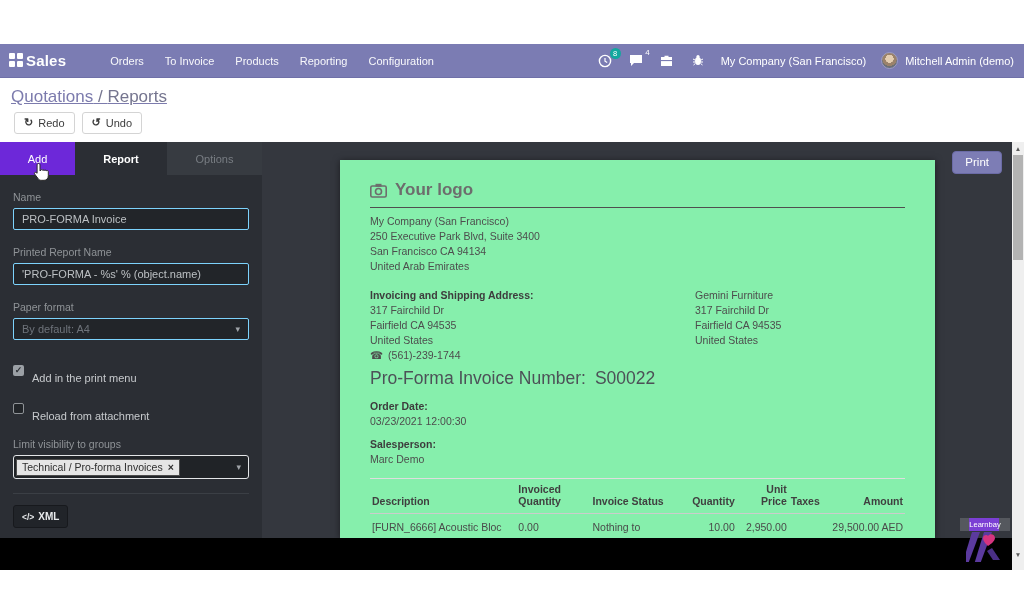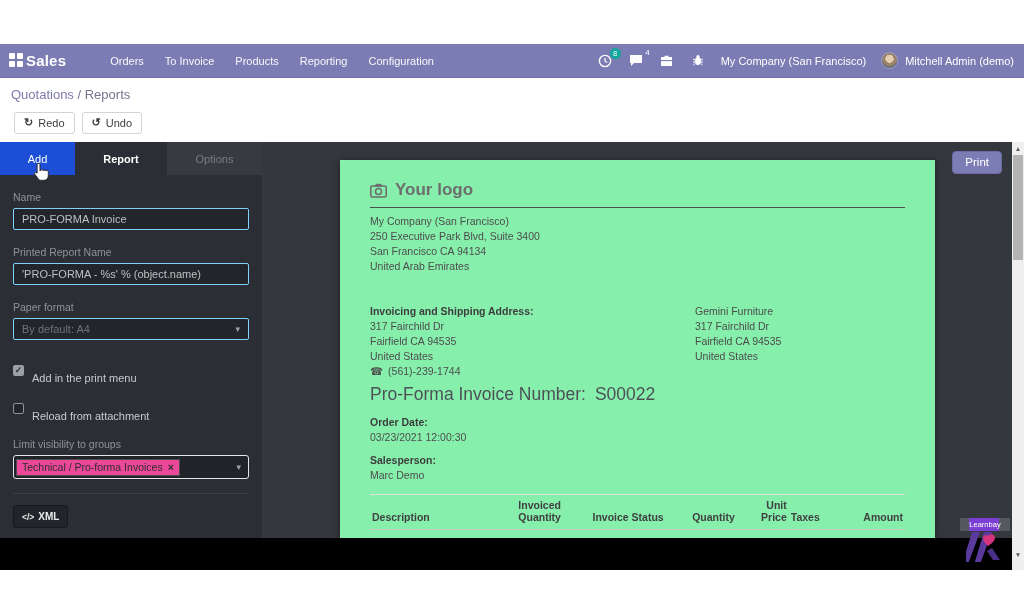--- a/index.html
+++ b/index.html
@@ -17,71 +17,71 @@
   .menus span { cursor:pointer; opacity:.95; }
   .nav-right { margin-left:auto; display:flex; align-items:center; gap:15px; margin-right:10px; font-size:11px; }
   .nav-ico { position:relative; width:16px; height:16px; display:flex; align-items:center; justify-content:center; cursor:pointer; }
   .badge-teal { position:absolute; top:-5px; right:-8px; background:#12a79e; color:#fff;
     font-size:7.5px; width:11px; height:11px; border-radius:50%; display:flex; align-items:center; justify-content:center; }
   .badge-plain { position:absolute; top:-5px; right:-6px; font-size:8px; color:#fff; }
   .avatar { width:17px; height:17px; border-radius:50%; background:radial-gradient(circle at 50% 38%, #e4cdb0 0 34%, #9a826b 35% 60%, #6b6f76 61%); border:1px solid #9c9cc4; cursor:pointer;}
   .userline { display:flex; align-items:center; gap:7px; cursor:pointer;}
 
   
-  .breadcrumb { position:absolute; top:87px; left:11px; font-size:13px; color:#7c7bad; }
+  .breadcrumb { position:absolute; top:87px; left:11px; font-size:17px; color:#7c7bad;text-decoration:underline; }
   .breadcrumb .current { color:#75758f; }
   .toolbar { position:absolute; top:112px; left:14px; display:flex; gap:7px; }
   .btn-light { display:inline-flex; align-items:center; gap:5px; background:#fff; border:1px solid #d4d4d4;
     border-radius:3px; padding:3px 9px 4px; font-size:11px; color:#3c3c3c; cursor:pointer; }
   .btn-light .g { font-weight:bold; font-size:11px; }
 
   
   .editor { position:absolute; top:142px; left:0; width:1024px; height:396px; background:#34373e; }
 
   
   .panel { position:absolute; left:0; top:0; width:262px; height:100%; background:#2b2e34; }
   .tabs { display:flex; height:33px; font-size:11px; }
   .tab { display:flex; align-items:center; justify-content:center; cursor:pointer; }
-  .tab-add { width:75px; background:#1d4ed8; color:#fff; }
+  .tab-add { width:75px; background:#6d28d9; color:#fff; }
   .tab-report { width:92px; background:#2b2e34; color:#fff; font-weight:bold; }
   .tab-options { width:95px; background:#373b41; color:#787d83; }
   .panel-form { padding:0 13px; }
   .f-label { margin-top:16px; font-size:10.5px; color:#8f9397; }
   .f-input { margin-top:5px; height:22px; width:100%; background:#222529; border:1px solid #7dd3fc;
     border-radius:2px; color:#bcc0c3; font-size:11px; padding:0 8px; display:flex; align-items:center; }
   .f-select { color:#6e737a; justify-content:space-between; cursor:pointer; }
   .chev { color:#9fa3a8; font-size:9px; }
   .cb-row { display:flex; align-items:center; gap:8px; margin-top:16px; cursor:pointer; }
   .cb-row + .cb-row { margin-top:10px; }
   .cb { width:11px; height:11px; border-radius:2px; display:flex; align-items:center; justify-content:center; font-size:9px; }
   .cb.checked { background:#9ba0a5; color:#2b2e34; font-weight:bold; }
   .cb.unchecked { background:#222529; border:1px solid #8f9397; color:transparent; }
   .cb-label { font-size:11px; color:#c7cacd;margin-top:16px; }
   .mselect { margin-top:5px; min-height:24px; background:#202327; border:1px solid #e3e5e7; border-radius:3px;
     display:flex; align-items:center; justify-content:space-between; padding:2px 7px 2px 2px; cursor:pointer; }
-  .tag { display:inline-flex; align-items:center; gap:5px; background:#ec4899; border:1px solid #4c4c4c;
+  .tag { display:inline-flex; align-items:center; gap:5px; background:#e5e5e5; border:1px solid #4c4c4c;
     color:#2e2e2e; font-size:10.5px; padding:1px 5px 2px; }
   .tag .x { font-weight:bold; cursor:pointer; }
   .divider { border-top:1px solid #3b3f45; margin-top:14px; }
   .xml-btn { margin-top:11px; display:inline-flex; align-items:center; gap:4px; background:#212429;
     border:1px solid #17191d; border-radius:3px; color:#e9ebed; font-size:10px; font-weight:bold;
     padding:5px 8px; cursor:pointer; }
   .xml-btn .code { font-size:8.5px; font-weight:bold; }
 
   .cursor-hand { position:absolute; left:33px; top:20px; width:17px; height:20px; z-index:5; }
 
   
   .print-btn { position:absolute; top:9px; right:22px; background:#7d7db5; border:1px solid #6b6ba6;
     border-radius:4px; color:#fff; font-size:11.5px; padding:4px 12px 5px; cursor:pointer; z-index:4;}
   .page { position:absolute; left:340px; top:18px; width:595px; height:378px; background:#86efac;
     box-shadow:0 1px 7px rgba(0,0,0,.5); padding:20px 30px; overflow:hidden; color:#4b4b4b; }
   .logo-row { display:flex; align-items:center; gap:8px; color:#6d6d6d; font-size:17px; font-weight:bold; }
   .page hr { border:none; border-top:1.5px solid #4f4f4f; margin:7px 0 6px; }
   .addr-line { font-size:10.5px; line-height:15px; color:#4d4d4d; }
-  .addr-cols { display:flex; margin-top:30px; }
+  .addr-cols { display:flex; margin-top:14px; }
   .addr-left { width:325px; }
   .addr-head { font-size:10.5px; font-weight:bold; color:#3d3d3d; line-height:15px; }
   .phone-line { display:flex; align-items:center; gap:5px; font-size:10.5px; color:#4d4d4d; line-height:15px; }
   .doc-title { margin-top:5px; font-size:17.5px; color:#4c5157; }
   .doc-title .num { margin-left:9px; }
   .kv { margin-top:11px; }
   .kv .k { font-size:10.5px; font-weight:bold; color:#3d3d3d; }
   .kv .v { font-size:10.5px; color:#4d4d4d; margin-top:3px; }
   table.lines { width:100%; margin-top:13px; border-collapse:collapse; font-size:10.5px; color:#4a4a4a; }
   table.lines thead th { font-weight:bold; color:#404040; border-top:1px solid #dedede; border-bottom:1px solid #cccccc;

